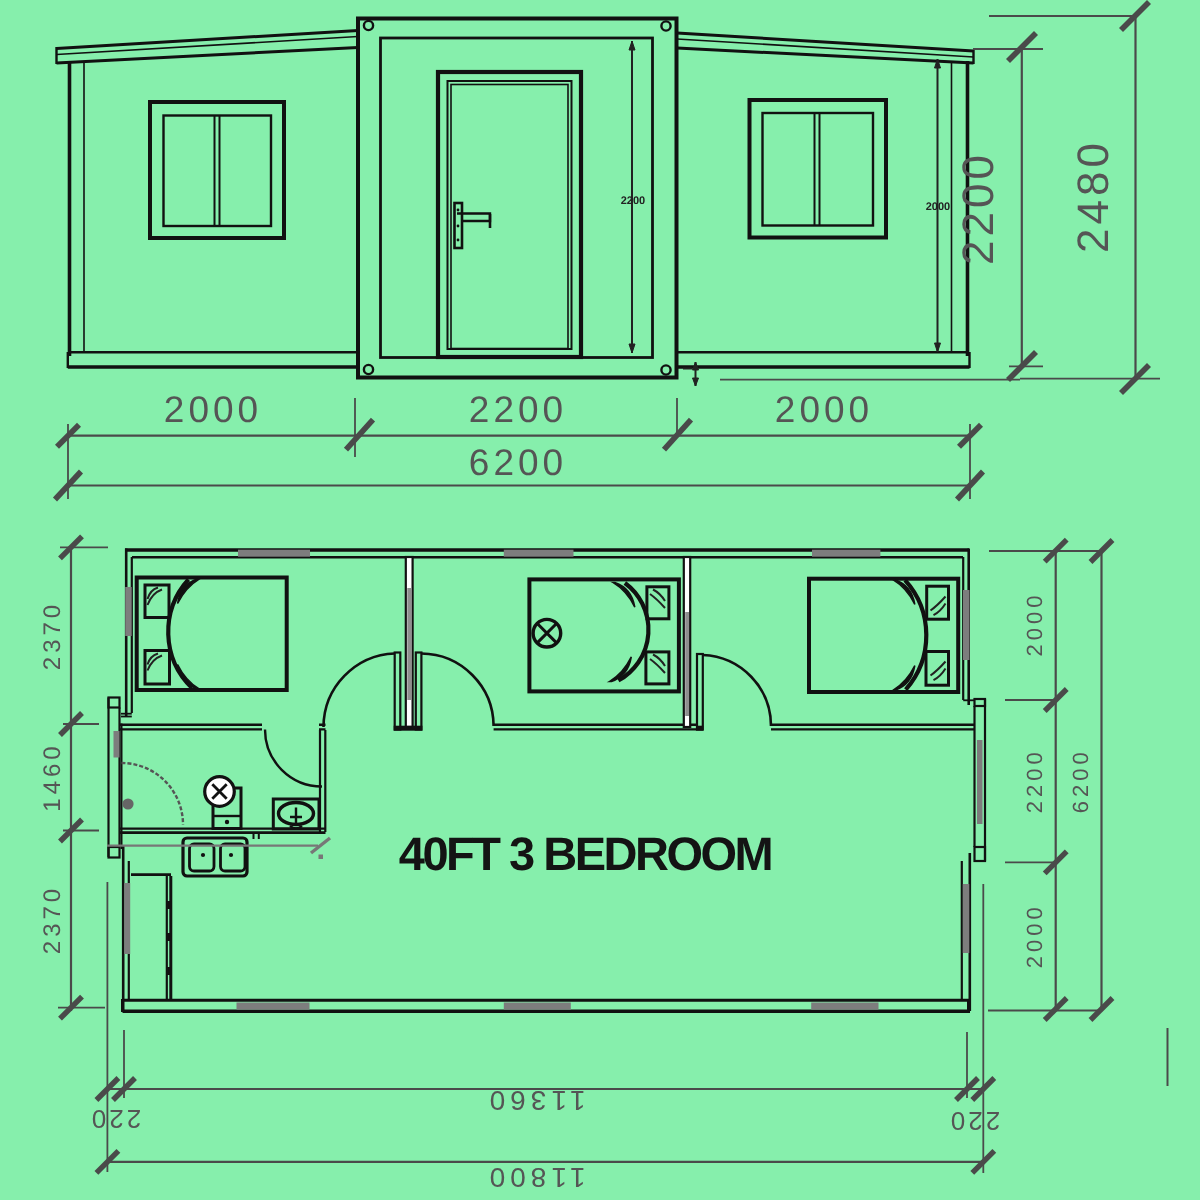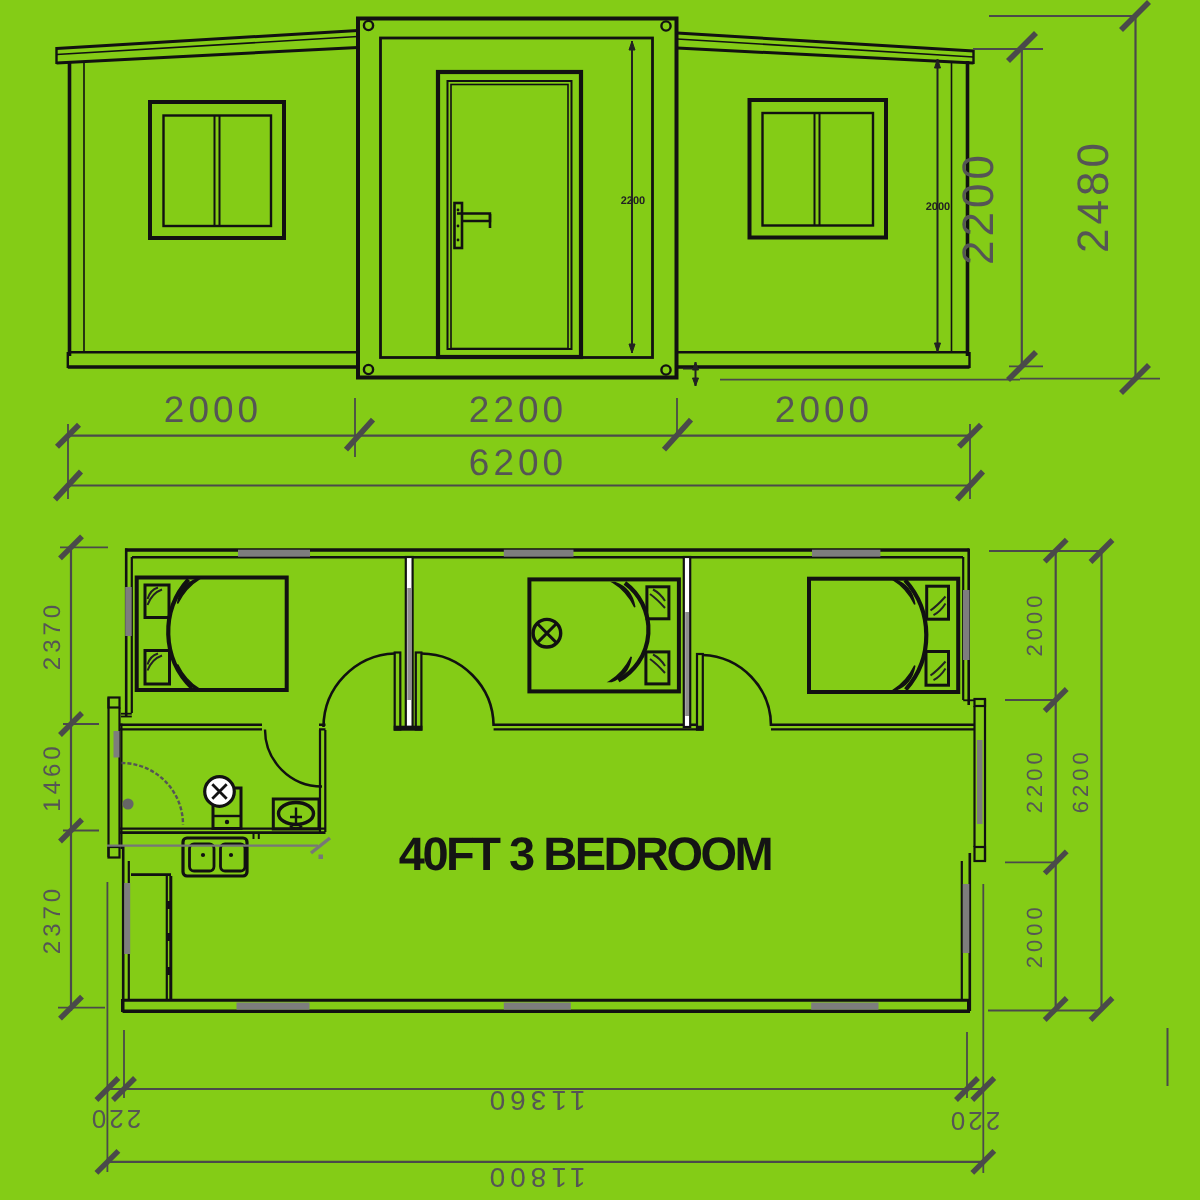--- a/index.html
+++ b/index.html
@@ -1,16 +1,16 @@
 <!DOCTYPE html>
 <html><head>
 <meta charset="utf-8">
 <style>
   html,body{margin:0;padding:0;background:#ffffff;font-family:"Liberation Sans", sans-serif;}
-  #page{width:1200px;height:1200px;position:relative;background:#84cc16;overflow:hidden;}
+  #page{width:1200px;height:1200px;position:relative;background:#86efac;overflow:hidden;}
   svg{position:absolute;top:0;left:0;}
   text{font-family:"Liberation Sans", sans-serif;}
   .dim{fill:#555;letter-spacing:4px;}
 </style>
 </head>
 <body>
 <div id="page">
 <svg width="1200" height="1200" viewBox="0 0 1200 1200" text-rendering="geometricPrecision">
 
 <g id="elevation" fill="none" stroke="#111" stroke-linecap="butt">

